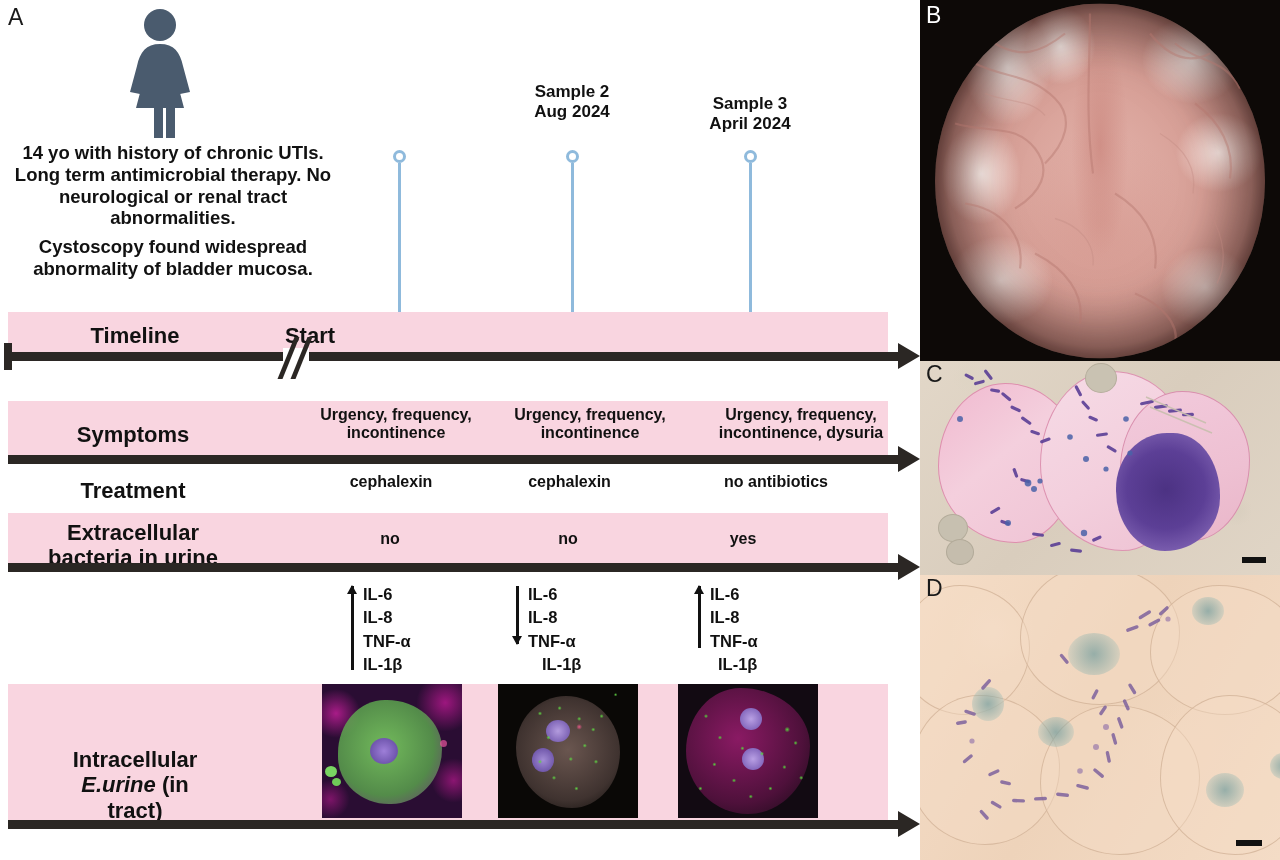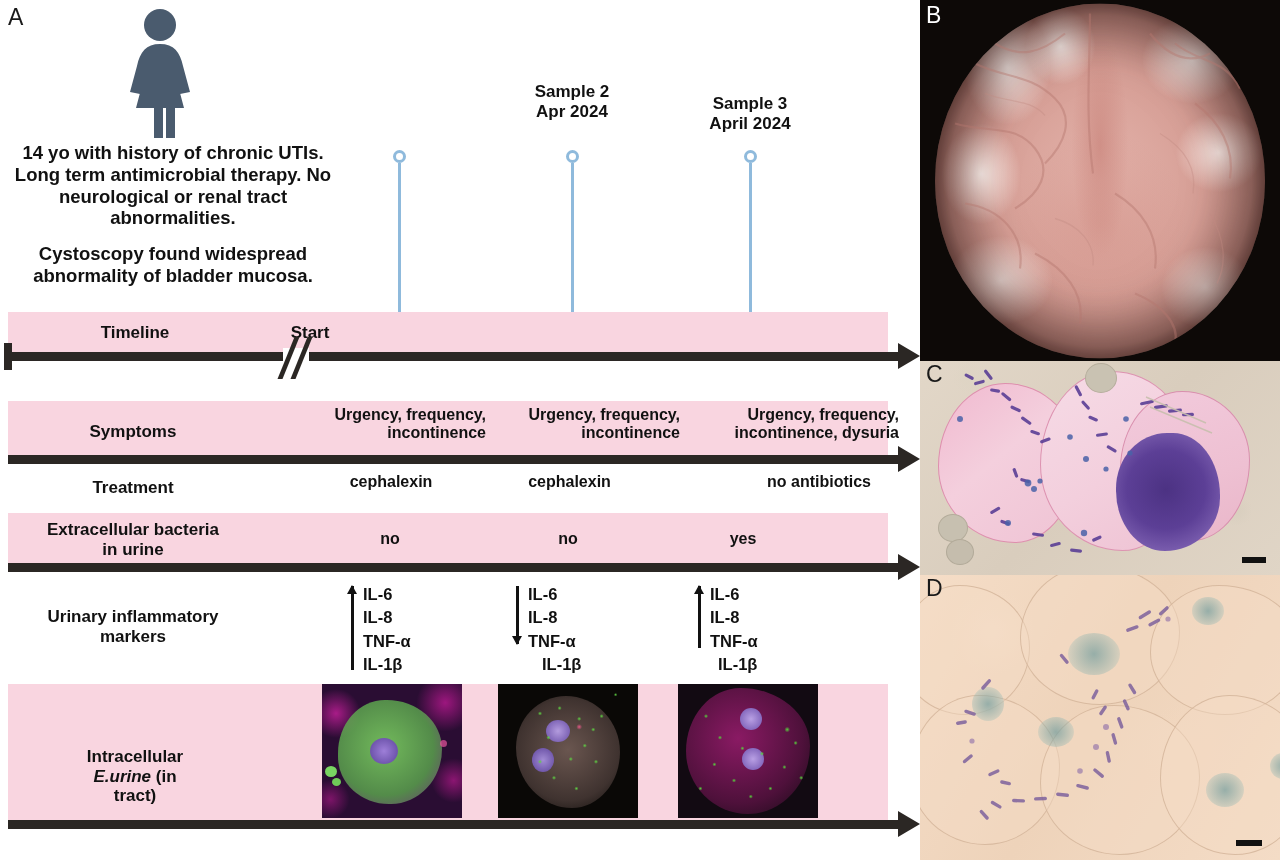--- a/index.html
+++ b/index.html
@@ -30,21 +30,21 @@
   
   #person { position: absolute; left: 118px; top: 8px; width: 84px; height: 130px; }
 
   
   #case-text {
     position: absolute; left: 8px; top: 142px; width: 330px;
     text-align: center;
     font-size: 18.5px; font-weight: bold; color: #111;
     line-height: 1.18;
   }
-  #case-text .para2 { margin-top: 14px; }
+  #case-text .para2 { margin-top: 7px; }
 
   
   .sample-label {
     position: absolute;
     text-align: center;
     font-size: 17px; font-weight: bold; color: #111;
     line-height: 1.15;
     width: 160px;
   }
   .sample-stem {
@@ -95,30 +95,30 @@
   }
   .break-mask {
     position: absolute;
     background: #ffffff;
   }
 
   
   .row-label {
     position: absolute;
     text-align: center;
-    font-size: 17px; font-weight: bold; color: #111;
+    font-size: 22px; font-weight: bold; color: #111;
     line-height: 1.15;
   }
   .cell {
     position: absolute;
     font-size: 16px; font-weight: bold; color: #111;
     line-height: 1.15;
   }
   .cell.center { text-align: center; }
-  .cell.left { text-align: right; }
+  .cell.left { text-align: center; }
 
   
   .marker-list {
     position: absolute;
     font-size: 16.5px; font-weight: bold; color: #111;
     line-height: 1.42;
     white-space: nowrap;
   }
   .marker-arrow { position: absolute; }
   .marker-arrow .shaft {
@@ -235,21 +235,21 @@
     <div id="case-text">
       <div class="para1">14 yo with history of chronic UTIs. Long term antimicrobial therapy. No neurological or renal tract abnormalities.</div>
       <div class="para2">Cystoscopy found widespread abnormality of bladder mucosa.</div>
     </div>
 
     <div class="sample-dot" style="left:393px; top:150px;"></div>
     <div class="sample-stem" style="left:398px; top:163px; height:152px;"></div>
 
     <div class="sample-label" style="left:492px; top:82px;">
       <div>Sample 2</div>
-      <div>Apr 2024</div>
+      <div>Aug 2024</div>
     </div>
     <div class="sample-dot" style="left:566px; top:150px;"></div>
     <div class="sample-stem" style="left:571px; top:163px; height:152px;"></div>
 
     <div class="sample-label" style="left:670px; top:94px;">
       <div>Sample 3</div>
       <div>April 2024</div>
     </div>
     <div class="sample-dot" style="left:744px; top:150px;"></div>
     <div class="sample-stem" style="left:749px; top:163px; height:152px;"></div>
@@ -281,21 +281,20 @@
 
     <div class="band" style="top:513px; width:880px; height:50px;"></div>
     <div class="row-label" style="left:38px; top:520px; width:190px;">Extracellular bacteria in urine</div>
     <div class="cell center" style="left:335px; top:530px; width:110px;">no</div>
     <div class="cell center" style="left:513px; top:530px; width:110px;">no</div>
     <div class="cell center" style="left:688px; top:530px; width:110px;">yes</div>
 
     <div class="axis" style="top:563px; width:898px;"></div>
     <div class="axis-arrow" style="left:898px; top:554px;"></div>
 
-    <div class="row-label" style="left:38px; top:607px; width:190px;">Urinary inflammatory markers</div>
 
     <div class="marker-arrow" style="left:347px; top:586px; height:84px;">
       <div class="shaft" style="height:84px;"></div>
       <div class="head-up"></div>
     </div>
     <div class="marker-list" style="left:363px; top:583px;">
       <div>IL-6</div>
       <div>IL-8</div>
       <div>TNF-α</div>
       <div>IL-1β</div>

